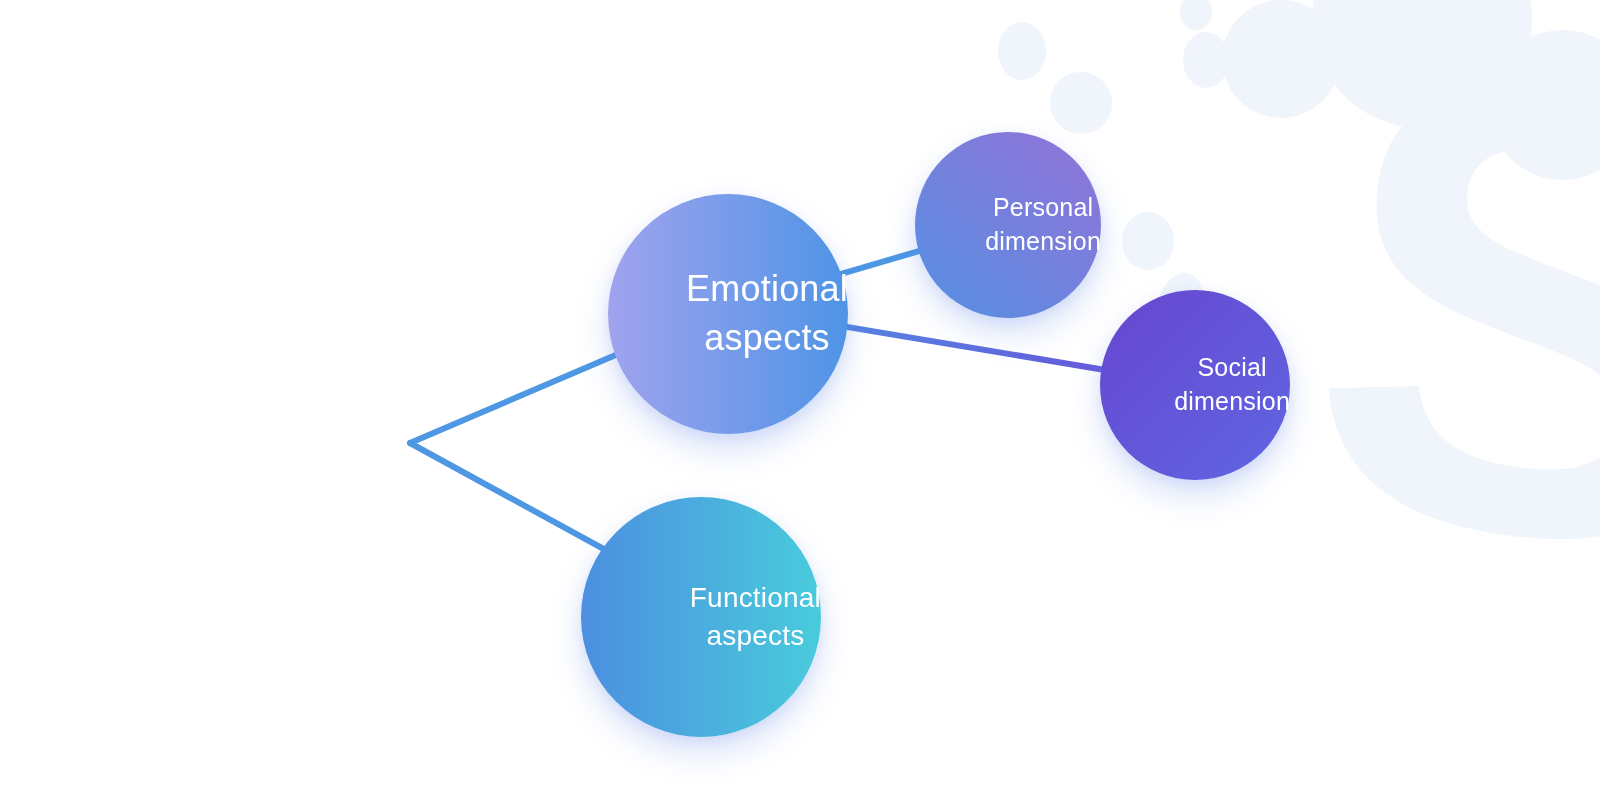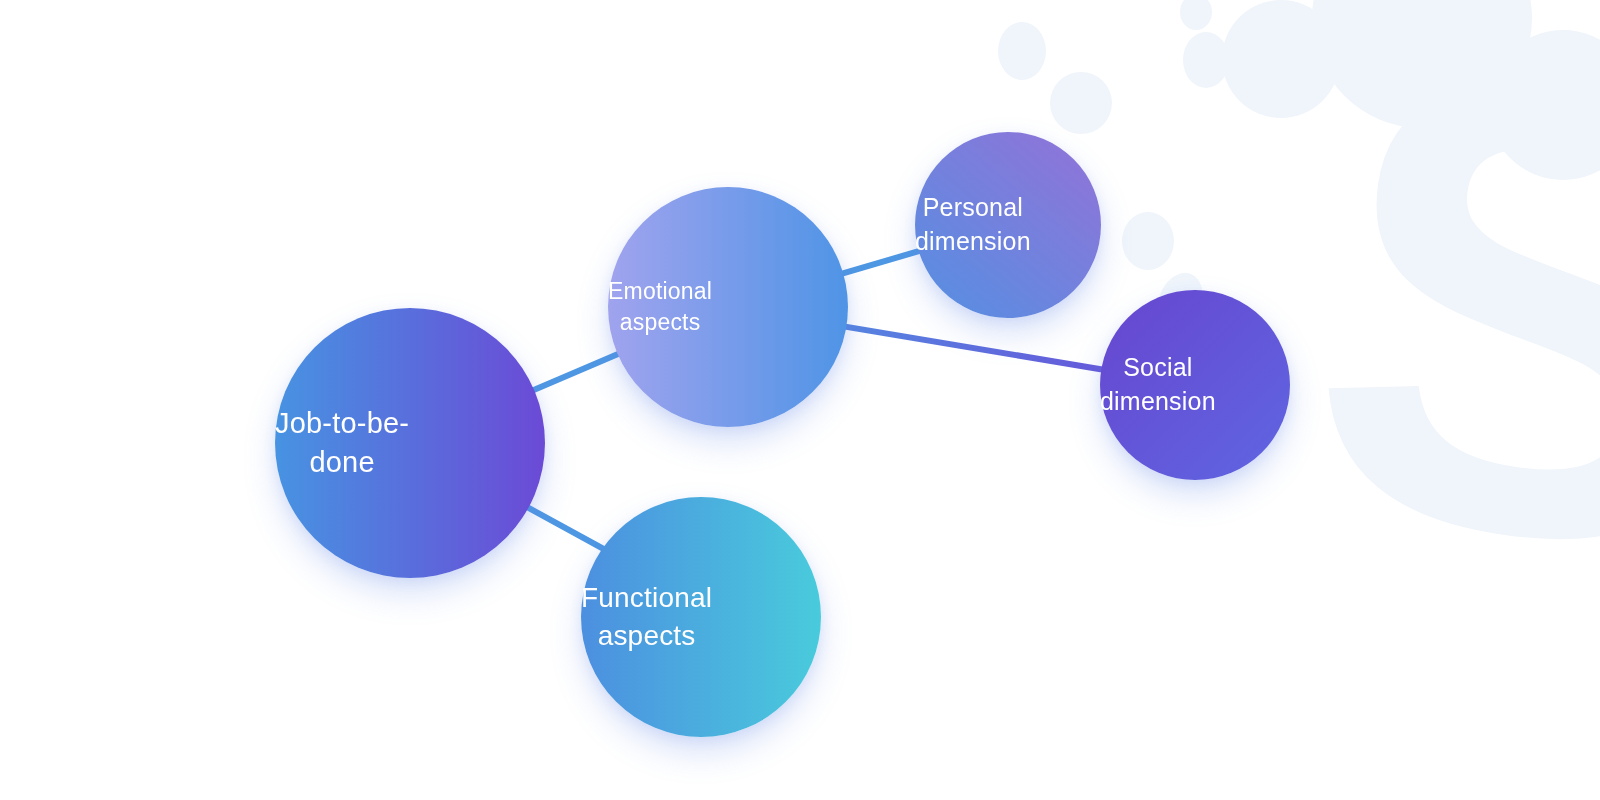--- a/index.html
+++ b/index.html
@@ -42,33 +42,33 @@
     stroke-width: 6;
     stroke-linecap: round;
   }
 
   
   .node {
     position: absolute;
     border-radius: 50%;
     display: flex;
     align-items: center;
-    justify-content: flex-start;
+    justify-content: flex-end;
     text-align: center;
     color: #ffffff;
     font-weight: 500;
     letter-spacing: 0.2px;
     box-shadow: 0 16px 32px rgba(96, 132, 230, 0.24), 0 4px 12px rgba(96, 132, 230, 0.12);
   }
   .node-label {
     white-space: pre-line;
     line-height: 1.35;
   }
   .node-jtbd       { left: 275px; top: 308px; width: 270px; height: 270px; font-size: 29px; }
-  .node-emotional  { left: 608px; top: 187px; width: 240px; height: 240px; font-size: 23px; }
+  .node-emotional  { left: 608px; top: 194px; width: 240px; height: 240px; font-size: 36px; }
   .node-personal   { left: 915px; top: 132px; width: 186px; height: 186px; font-size: 25px; }
   .node-social     { left: 1100px; top: 290px; width: 190px; height: 190px; font-size: 25px; }
   .node-functional { left: 581px; top: 497px; width: 240px; height: 240px; font-size: 28px; }
 </style>
 </head>
 <body>
 
 <div class="stage">
 
   <div class="watermark">
@@ -90,24 +90,20 @@
         <stop offset="0" stop-color="#4E97E3"></stop>
         <stop offset="1" stop-color="#6C4BD8"></stop>
       </linearGradient>
     </defs>
     <line x1="410" y1="443" x2="728" y2="307" stroke="#4E97E3"></line>
     <line x1="410" y1="443" x2="728" y2="617" stroke="#4E97E3"></line>
     <line x1="728" y1="307" x2="1008" y2="225" stroke="#4E97E3"></line>
     <line x1="728" y1="307" x2="1195" y2="385" stroke="url(#edgeGrad)"></line>
   </svg>
 
-  <div class="node node-jtbd" style="background: linear-gradient(90deg, rgb(71, 147, 226) 0%, rgb(107, 74, 214) 100%);">
-    <span class="node-label">Job-to-be-
-done</span>
-  </div>
 
   <div class="node node-emotional" style="background: linear-gradient(90deg, rgb(160, 163, 238) 0%, rgb(79, 148, 230) 100%);">
     <span class="node-label">Emotional
 aspects</span>
   </div>
 
   <div class="node node-personal" style="background: linear-gradient(40deg, rgb(84, 144, 226) 0%, rgb(147, 114, 216) 100%);">
     <span class="node-label">Personal
 dimension</span>
   </div>

